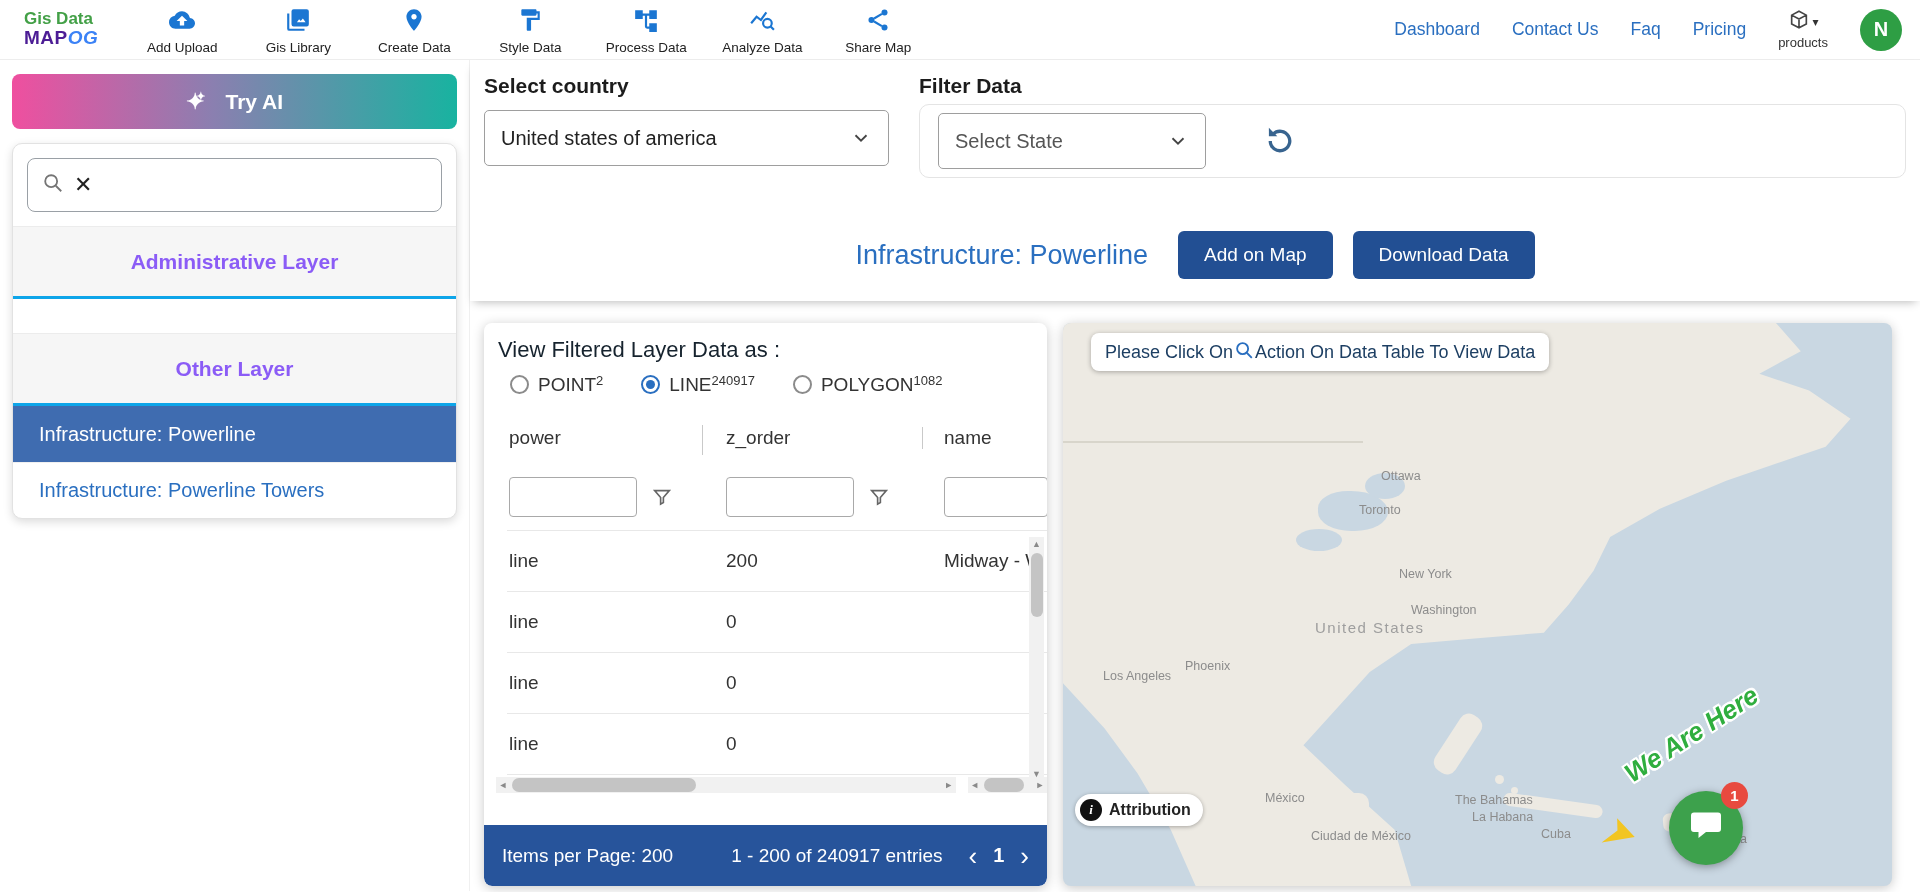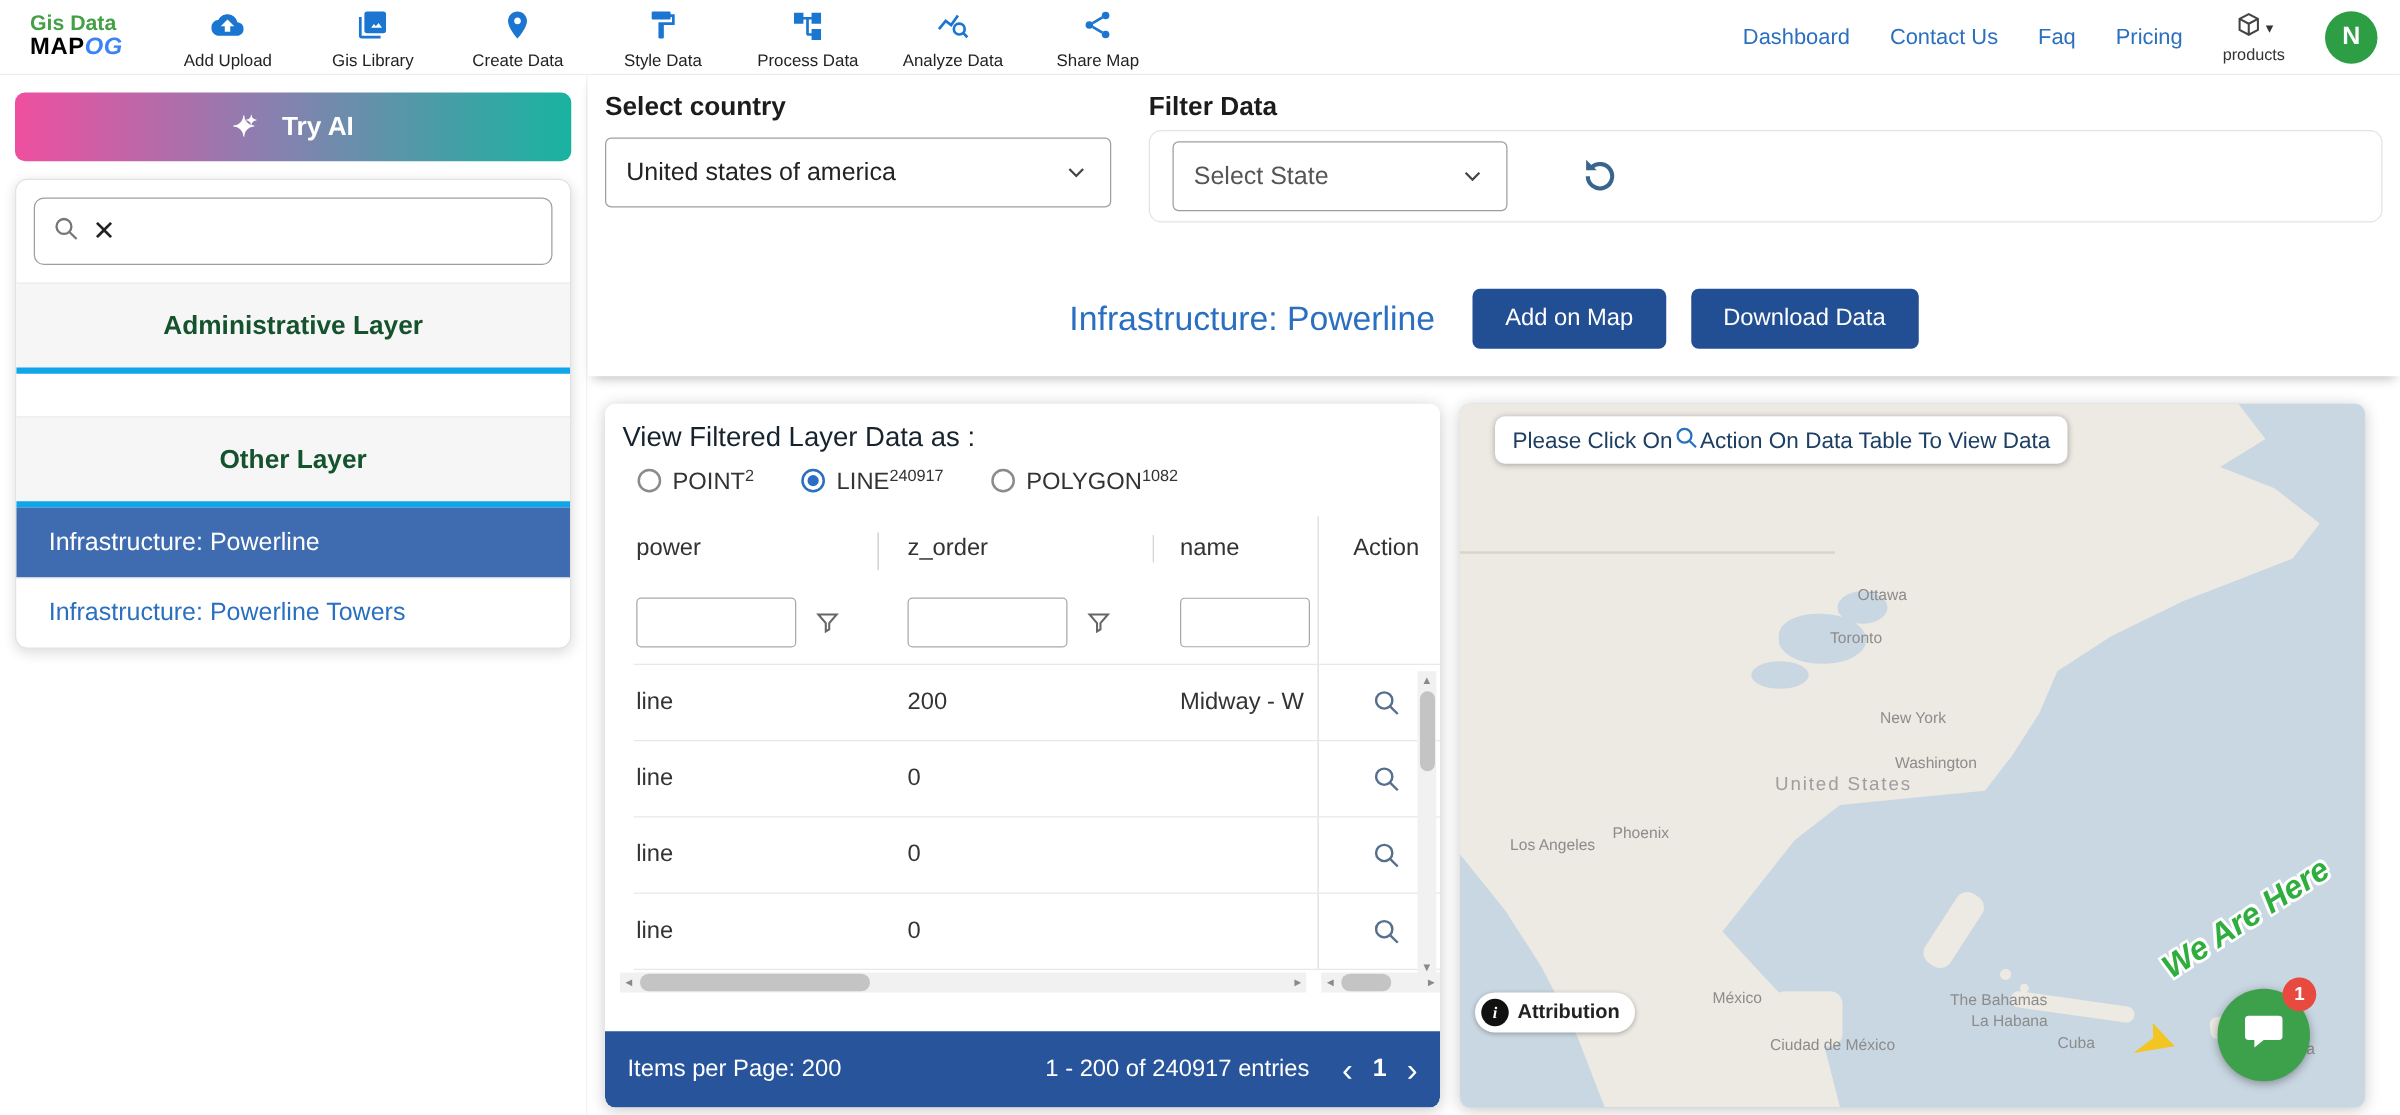--- a/index.html
+++ b/index.html
@@ -4,21 +4,21 @@
 <style>
   * { box-sizing: border-box; margin: 0; padding: 0; }
   html,body { width:1920px; height:892px; overflow:hidden; }
   body { font-family:"Liberation Sans", sans-serif; background:#fff; color:#222; }
 
   
   .navbar { height:60px; display:flex; align-items:center; padding:0 18px 0 24px; border-bottom:1px solid #ededed; background:#fff; }
   .logo { margin-right:28px; line-height:1.08; cursor:pointer; }
   .logo-top { font-size:17px; font-weight:bold; color:#43a047; }
   .logo-bottom { font-size:19px; font-weight:bold; letter-spacing:.5px; }
-  .logo-map { color:#000000; } .logo-og { color:#3b82f6;font-style:italic; }
+  .logo-map { color:#4c1d95; } .logo-og { color:#3b82f6;font-style:italic; }
   .tools { display:flex; gap:4px; }
   .tool { width:112px; display:flex; flex-direction:column; align-items:center; gap:3px; cursor:pointer; padding-top:3px; }
   .tool svg { width:26px; height:26px; }
   .tool-label { font-size:13.5px; color:#222; }
   .nav-right { margin-left:auto; display:flex; align-items:center; gap:32px; }
   .nav-link { color:#2a6fc0; font-size:17.5px; cursor:pointer; }
   .products { display:flex; flex-direction:column; align-items:center; cursor:pointer; }
   .products-top { display:flex; align-items:center; gap:3px; }
   .products-top svg { width:22px; height:22px; }
   .products-caret { font-size:12px; color:#333; }
@@ -32,21 +32,21 @@
   .sidebar { width:470px; flex:none; padding:14px 12px 0 12px; border-right:1px solid #f0f0f0; background:#fff; }
   .try-ai { height:55px; border-radius:8px; background:linear-gradient(90deg,#ef4f9f 0%,#8b7fb0 45%,#18b3a0 100%); display:flex; align-items:center; justify-content:center; gap:12px; color:#fff; font-size:21px; font-weight:bold; cursor:pointer; }
   .sparkle-main { font-size:22px; position:relative; }
   .sparkle-small { font-size:11px; position:relative; top:-9px; left:-8px; }
   .side-card { margin-top:14px; border:1px solid #e2e2e2; border-radius:10px; box-shadow:0 3px 10px rgba(0,0,0,.14); overflow:hidden; background:#fff; }
   .search-wrap { padding:14px; }
   .search-box { height:54px; border:1.5px solid #9aa0a6; border-radius:8px; display:flex; align-items:center; padding:0 14px; gap:10px; }
   .search-box svg { width:22px; height:22px; flex:none; }
   .search-input { flex:1; border:none; outline:none; font-size:19px; font-family:inherit; color:#222; min-width:0; }
   .clear-btn { font-size:22px; color:#222; cursor:pointer; line-height:1; }
-  .section-band { height:73px; background:#f6f6f6; border-top:1px solid #ececec; border-bottom:5px solid #0ea5e9; display:flex; align-items:center; justify-content:center; font-size:21px; font-weight:bold; color:#14532d; }
+  .section-band { height:73px; background:#f6f6f6; border-top:1px solid #ececec; border-bottom:3px solid #0ea5e9; display:flex; align-items:center; justify-content:center; font-size:21px; font-weight:bold; color:#8b5cf6; }
   .section-gap { height:34px; }
   .layer-item { height:56px; display:flex; align-items:center; padding-left:26px; font-size:20px; cursor:pointer; }
   .layer-item.selected { background:#3f6cb0; color:#fff; }
   .layer-item.normal { color:#2a6fc0; border-top:1px solid #f0f0f0; }
 
   
   .main { flex:1; display:flex; flex-direction:column; min-width:0;justify-content:center; }
   .main-top { background:#fff; padding:14px 14px 14px 14px; position:relative; z-index:3; box-shadow:0 5px 9px -4px rgba(0,0,0,.28); }
   .selects-row { display:flex; }
   .country-block { width:435px; flex:none; }
@@ -58,21 +58,21 @@
   .filter-box { margin-top:6px; height:74px; border:1px solid #e4e4e4; border-radius:10px; display:flex; align-items:center; padding:0 18px; gap:56px; }
   .state-select { width:268px; color:#555; }
   .reset-btn { width:36px; height:36px; cursor:pointer; }
   .reset-btn svg { width:100%; height:100%; }
   .title-row { margin-top:45px; height:64px; display:flex; align-items:center; justify-content:center; gap:20px; }
   .layer-title { font-size:27px; color:#2a6fc0; font-weight:500; margin-right:10px; }
   .btn-primary { height:48px; padding:0 26px; background:#224f93; color:#fff; font-size:19px; font-weight:500; border:none; border-radius:6px; cursor:pointer; font-family:inherit; }
 
   
   .main-bottom { flex:1; display:flex; gap:16px; padding:22px 28px 0 14px; background:#fff; }
-  .table-card { width:668px; flex:none; height:563px; background:#fff; border-radius:8px; box-shadow:0 2px 12px rgba(0,0,0,.22); display:flex; flex-direction:column; position:relative; overflow:hidden; }
+  .table-card { width:563px; flex:none; height:563px; background:#fff; border-radius:8px; box-shadow:0 2px 12px rgba(0,0,0,.22); display:flex; flex-direction:column; position:relative; overflow:hidden; }
   .view-label { margin:14px 0 0 14px; font-size:22px; color:#16232e; }
   .geo-row { margin:10px 0 0 26px; display:flex; gap:38px; align-items:flex-start; }
   .geo { display:flex; align-items:flex-start; gap:9px; cursor:pointer; }
   .radio { width:19px; height:19px; border-radius:50%; border:2px solid #8b8b8b; margin-top:2px; position:relative; flex:none; }
   .radio.checked { border-color:#2a6fc0; }
   .radio.checked::after { content:""; position:absolute; inset:3px; border-radius:50%; background:#2a6fc0; }
   .geo-label { font-size:19px; color:#333; }
   .geo sup { font-size:13px; color:#333; }
   .tbl { margin:16px 0 0 23px; width:656px; font-size:19px; color:#333; }
   .tr { display:flex; align-items:center; }

